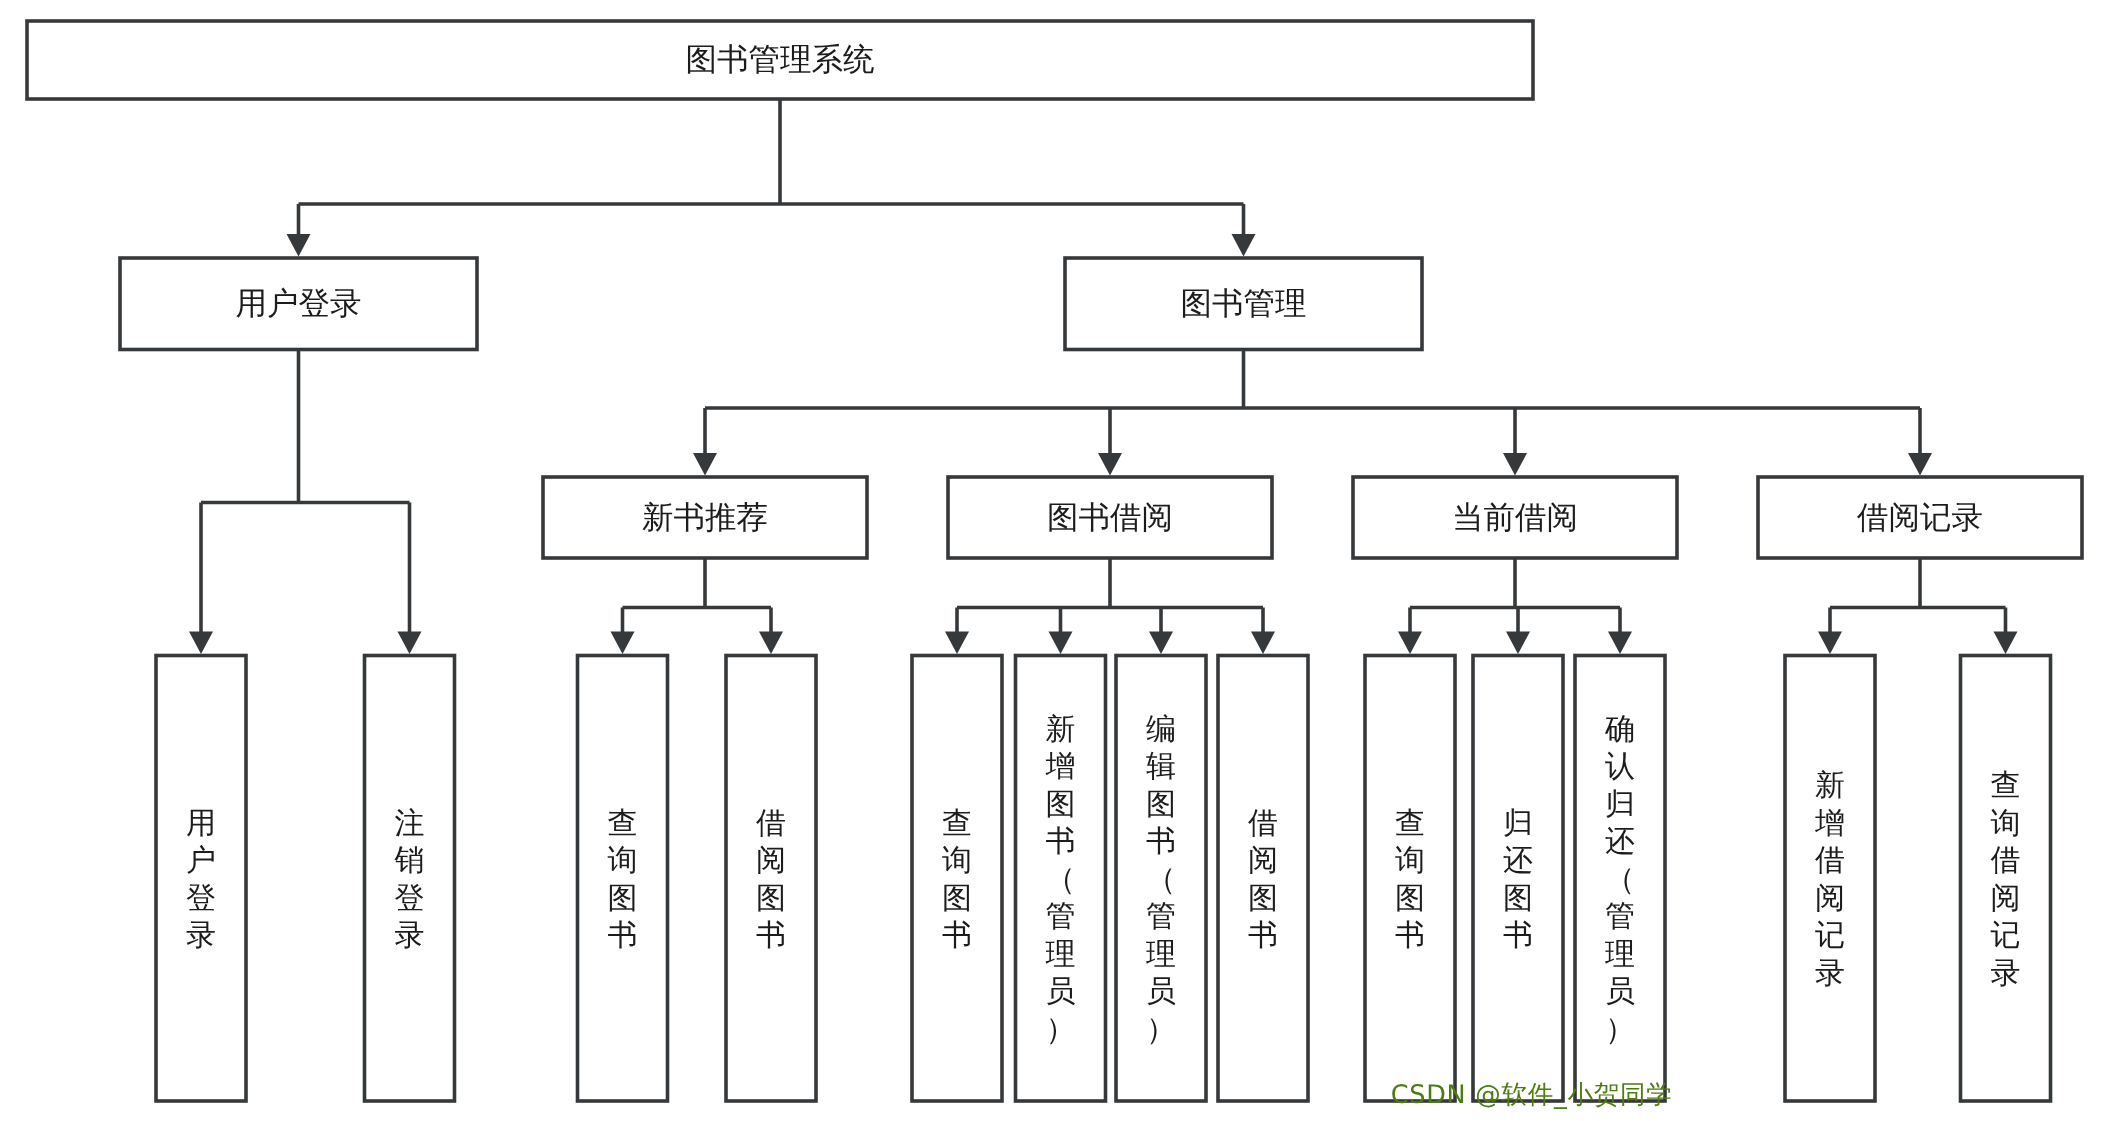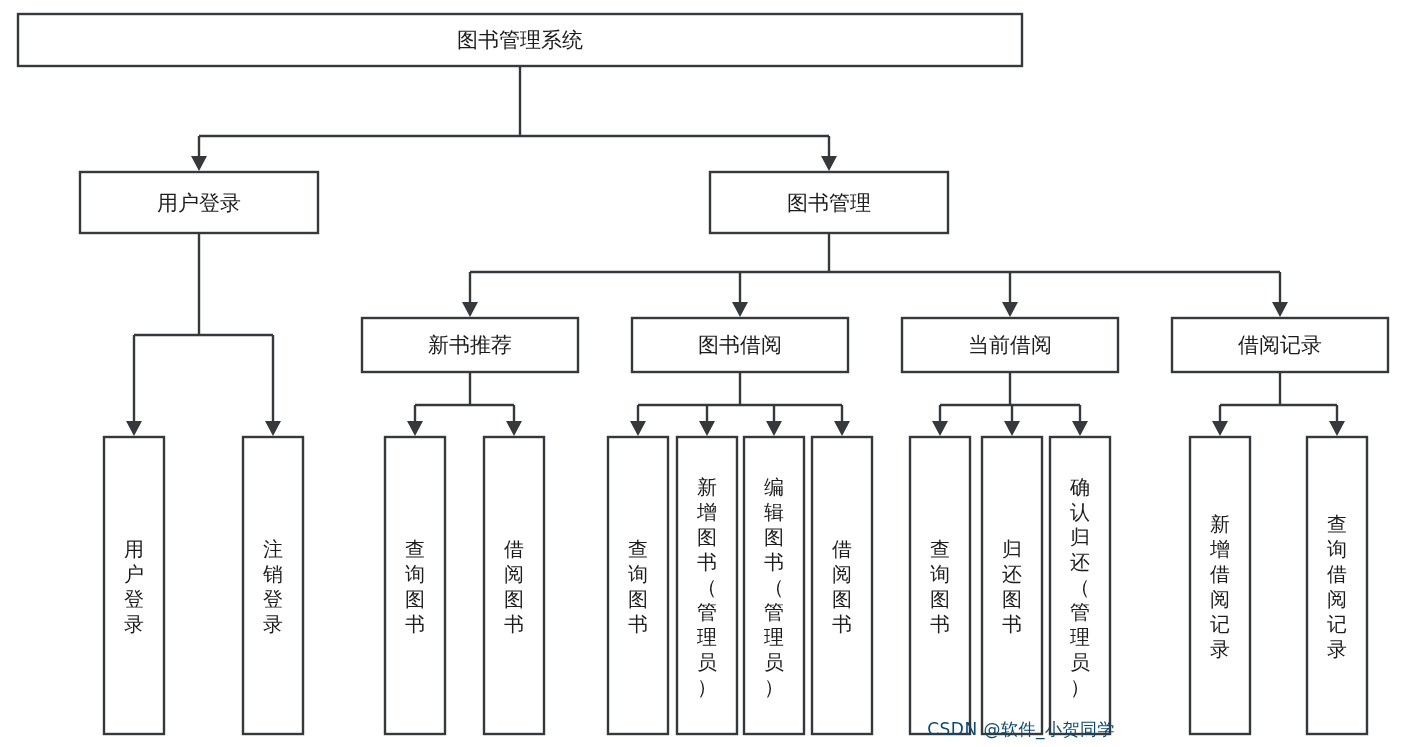--- a/index.html
+++ b/index.html
@@ -54,21 +54,21 @@
   .arrow-head {
     fill: #36393b;
     stroke: none;
   }
   .watermark-text {
     position: absolute;
     right: 8px;
     bottom: 6px;
     font-family: "DejaVu Sans", "Liberation Sans", sans-serif;
     font-size: 17px;
-    color: #0c4a6e;
+    color: #4d7c0f;
     white-space: nowrap;
     letter-spacing: 0.5px;
   }
 </style>
 </head>
 <body>
 
 <div id="diagram-root">
   <svg id="flowchart" viewBox="0 0 1405 747">
       <g>

